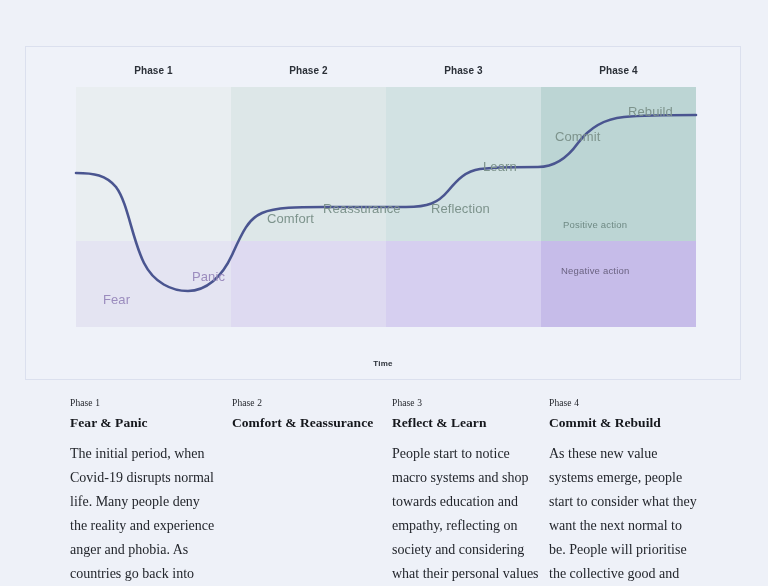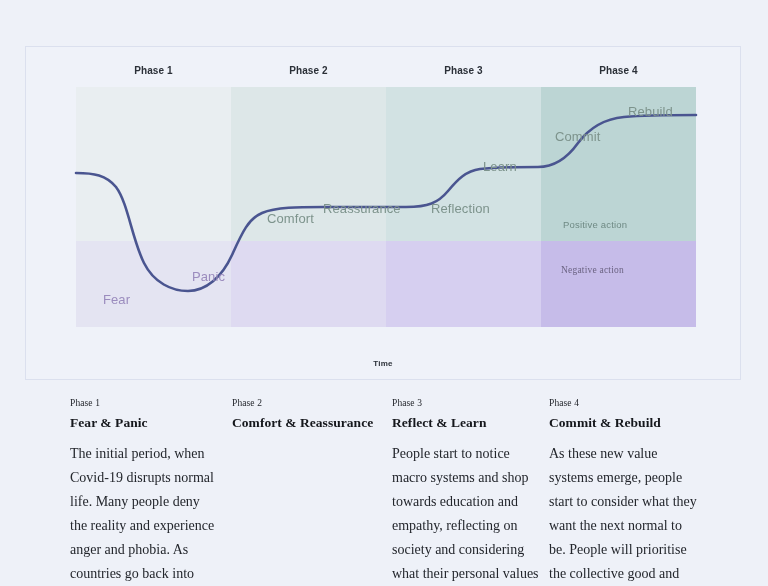--- a/index.html
+++ b/index.html
@@ -208,21 +208,21 @@
                  L 330,120
                  C 352,120 362,116 372,104
                  C 382,92 390,84 404,82
                  C 420,80 444,80 462,80
                  C 480,80 492,70 502,56
                  C 514,40 528,32 548,30
                  C 570,28 600,28 620,28" fill="none" stroke="#4a5590" stroke-width="2.6" stroke-linecap="round" stroke-linejoin="round"></path>
       </svg>
 
       <div class="zone-label" style="left:487px; top:132px;text-align:center;">Positive action</div>
-      <div class="zone-label neg-zone" style="left:485px; top:178px;font-family:Liberation Serif, serif;">Negative action</div>
+      <div class="zone-label neg-zone" style="left:485px; top:178px;">Negative action</div>
 
       <div class="inline-label label-neg" style="left:27px;  top:205px;">Fear</div>
       <div class="inline-label label-neg" style="left:100px; top:182px;margin-left:16px;">Panic</div>
       <div class="inline-label label-pos" style="left:163px; top:124px;margin-left:28px;">Comfort</div>
       <div class="inline-label label-pos" style="left:247px; top:114px;">Reassurance</div>
       <div class="inline-label label-pos" style="left:355px; top:114px;">Reflection</div>
       <div class="inline-label label-pos" style="left:407px; top:72px;">Learn</div>
       <div class="inline-label label-pos" style="left:479px; top:42px;">Commit</div>
       <div class="inline-label label-pos" style="left:552px; top:17px;">Rebuild</div>
     </div>

